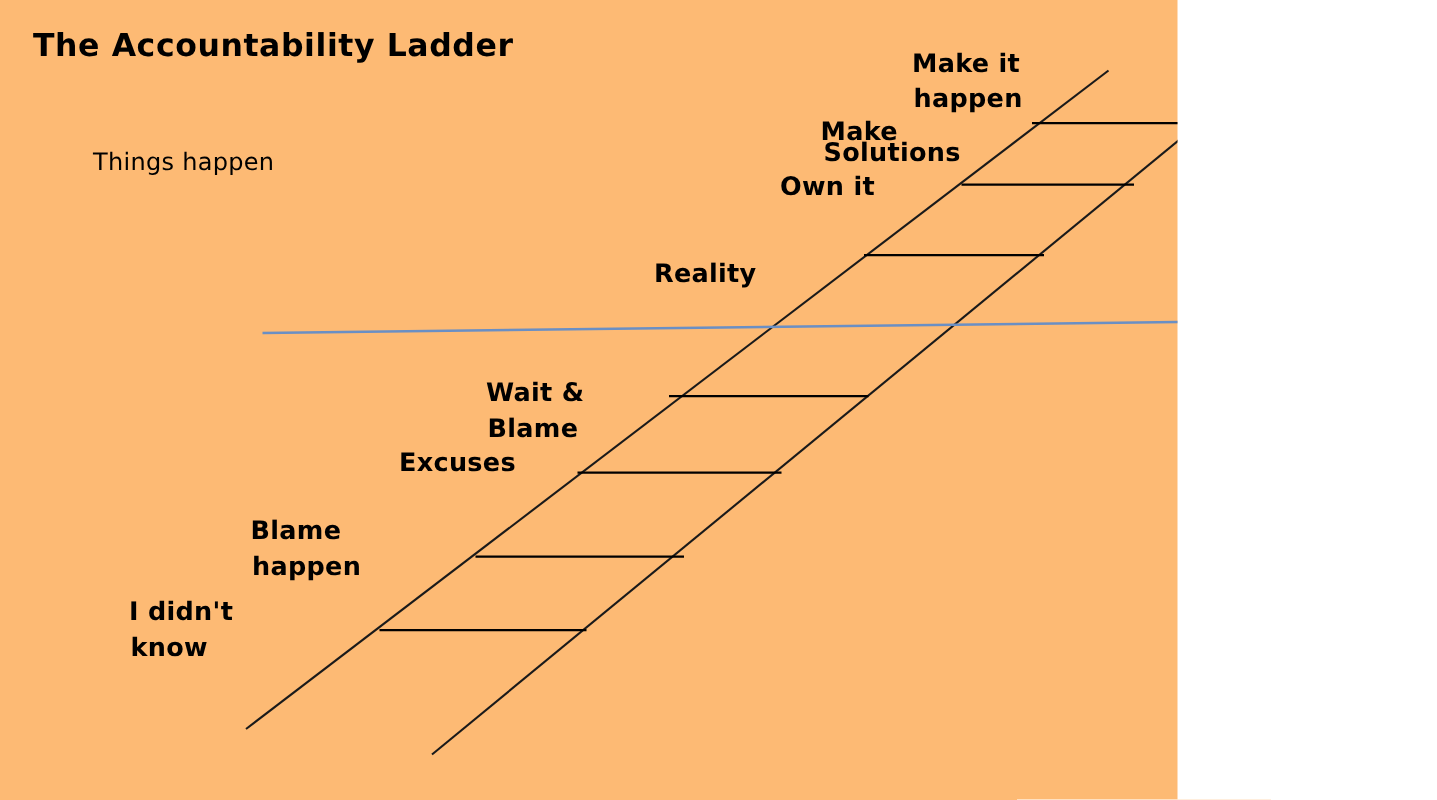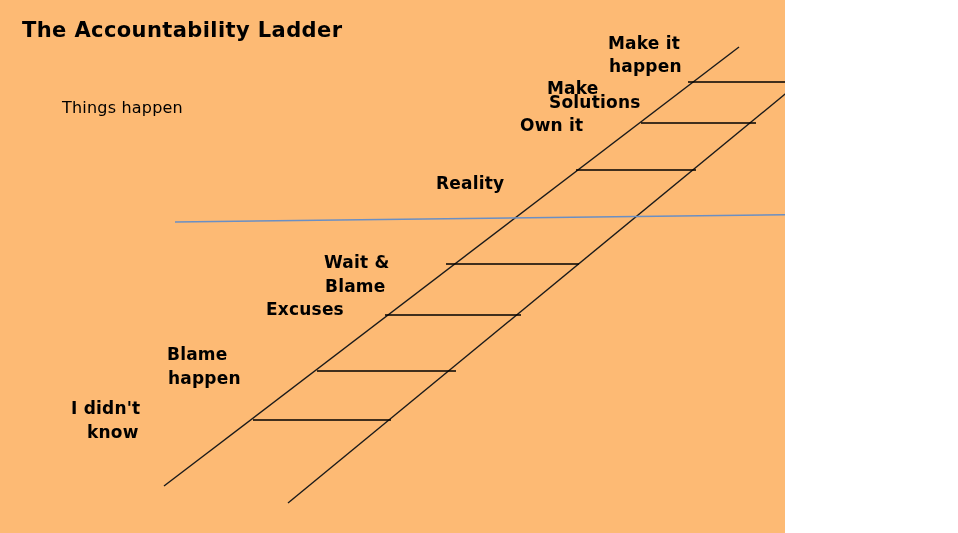--- a/index.html
+++ b/index.html
@@ -82,16 +82,16 @@
   <div class="label rung-label" style="left:436px; top:173px;">Reality</div>
 
   <div class="label rung-label" style="left:324px; top:252px;">Wait &amp;</div>
   <div class="label rung-label" style="left:325px; top:276px;">Blame</div>
 
   <div class="label rung-label" style="left:266px; top:299px;">Excuses</div>
 
   <div class="label rung-label" style="left:167px; top:344px;">Blame</div>
   <div class="label rung-label" style="left:168px; top:368px;">happen</div>
 
-  <div class="label rung-label" style="left:71px; top:398px;">I didn't</div>
+  <div class="label rung-label" style="left:86px; top:398px;">I didn't</div>
   <div class="label rung-label" style="left:87px; top:422px;">know</div>
 
 </div>
 
 </body></html>

